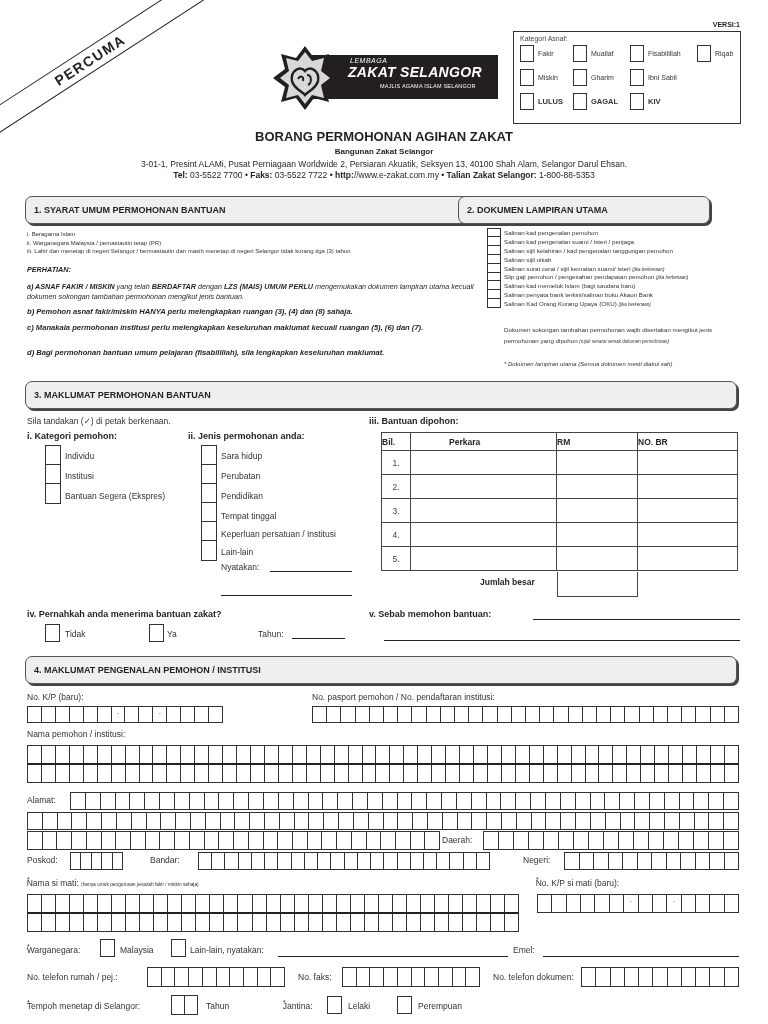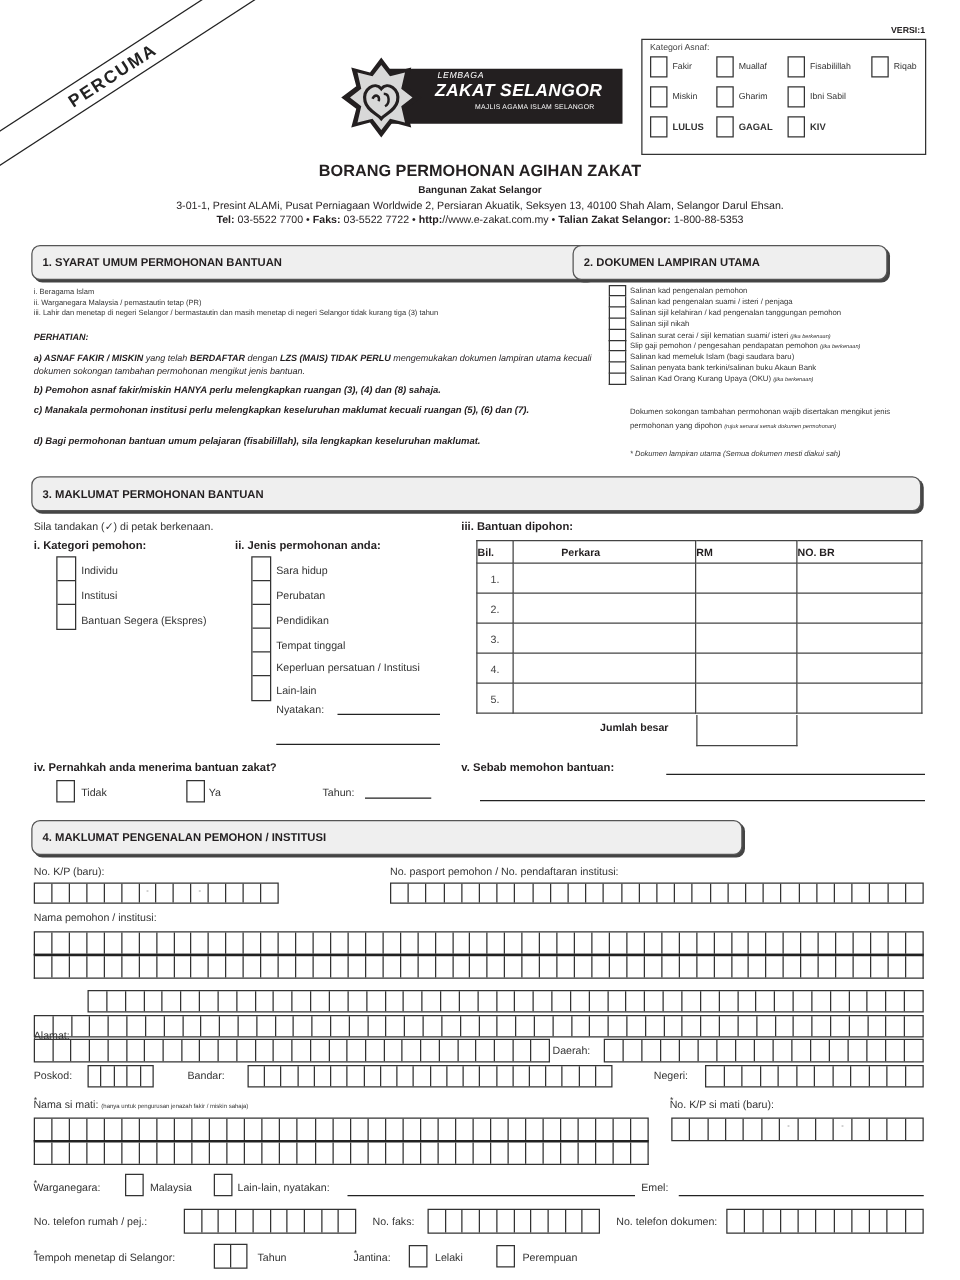--- a/index.html
+++ b/index.html
@@ -163,21 +163,21 @@
   <b>Talian Zakat Selangor:</b> <span>1-800-88-5353</span>
 </div>
 
 <div class="sec" style="left:25px;top:196px;width:450px">1. SYARAT UMUM PERMOHONAN BANTUAN</div>
 <div class="s1-list">
   <div>i.   Beragama Islam</div>
   <div>ii.  Warganegara Malaysia / pemastautin tetap (PR)</div>
   <div>iii. Lahir dan menetap di negeri Selangor / bermastautin dan masih menetap di negeri Selangor tidak kurang tiga (3) tahun</div>
 </div>
 <div class="s1-note" style="top:265px;font-weight:bold;">PERHATIAN:</div>
-<div class="s1-note" style="top:282px"><b>a) ASNAF FAKIR / MISKIN</b><span> yang telah </span><b>BERDAFTAR</b><span> dengan </span><b>LZS (MAIS) TIDAK PERLU</b><span> mengemukakan dokumen lampiran utama kecuali dokumen sokongan tambahan permohonan mengikut jenis bantuan.</span></div>
+<div class="s1-note" style="top:282px"><b>a) ASNAF FAKIR / MISKIN</b><span> yang telah </span><b>BERDAFTAR</b><span> dengan </span><b>LZS (MAIS) UMUM PERLU</b><span> mengemukakan dokumen lampiran utama kecuali dokumen sokongan tambahan permohonan mengikut jenis bantuan.</span></div>
 <div class="s1-note big" style="top:307px">b) Pemohon asnaf fakir/miskin HANYA perlu melengkapkan ruangan (3), (4) dan (8) sahaja.</div>
 <div class="s1-note big" style="top:323px">c) Manakala permohonan institusi perlu melengkapkan keseluruhan maklumat kecuali ruangan (5), (6) dan (7).</div>
 <div class="s1-note big" style="top:348px">d) Bagi permohonan bantuan umum pelajaran (fisabilillah), sila lengkapkan keseluruhan maklumat.</div>
 
 <div class="sec" style="left:458px;top:196px;width:252px">2. DOKUMEN LAMPIRAN UTAMA</div>
 <div class="doc-list">
   <div class="doc-row">
       <div class="chk"></div>
       <span class="t"><span>Salinan kad pengenalan pemohon</span><i></i></span>
     </div>
@@ -299,21 +299,21 @@
 <div class="opt" style="left:65px;top:629px">Tidak</div>
 <div class="chkbox" style="left:149px;top:624px"></div>
 <div class="opt" style="left:167px;top:629px">Ya</div>
 <div class="opt" style="left:258px;top:629px">Tahun:</div>
 <div class="uline" style="left:292px;top:638px;width:53px"></div>
 
 <div class="bold9" style="left:369px;top:609px">v. Sebab memohon bantuan:</div>
 <div class="uline" style="left:533px;top:619px;width:207px"></div>
 <div class="uline" style="left:384px;top:640px;width:356px"></div>
 
-<div class="sec" style="left:25px;top:656px;width:569px">4. MAKLUMAT PENGENALAN PEMOHON / INSTITUSI</div>
+<div class="sec" style="left:25px;top:656px;width:712px">4. MAKLUMAT PENGENALAN PEMOHON / INSTITUSI</div>
 
 <div class="flabel" style="left:27px;top:692px">No. K/P (baru):</div>
 <div class="grid" style="left:27px;top:706px;width:196px">
   <div class="c"></div>
     <div class="c"></div>
     <div class="c"></div>
     <div class="c"></div>
     <div class="c"></div>
     <div class="c"></div>
     <div class="c dot"></div>
@@ -461,21 +461,21 @@
     <div class="c"></div>
     <div class="c"></div>
     <div class="c"></div>
     <div class="c"></div>
     <div class="c"></div>
     <div class="c"></div>
     <div class="c"></div>
     <div class="c"></div>
 </div>
 
-<div class="flabel" style="left:27px;top:823px">Alamat:</div>
+<div class="flabel" style="left:27px;top:795px">Alamat:</div>
 <div class="grid" style="left:70px;top:792px;width:669px;height:18px">
   <div class="c"></div>
     <div class="c"></div>
     <div class="c"></div>
     <div class="c"></div>
     <div class="c"></div>
     <div class="c"></div>
     <div class="c"></div>
     <div class="c"></div>
     <div class="c"></div>

